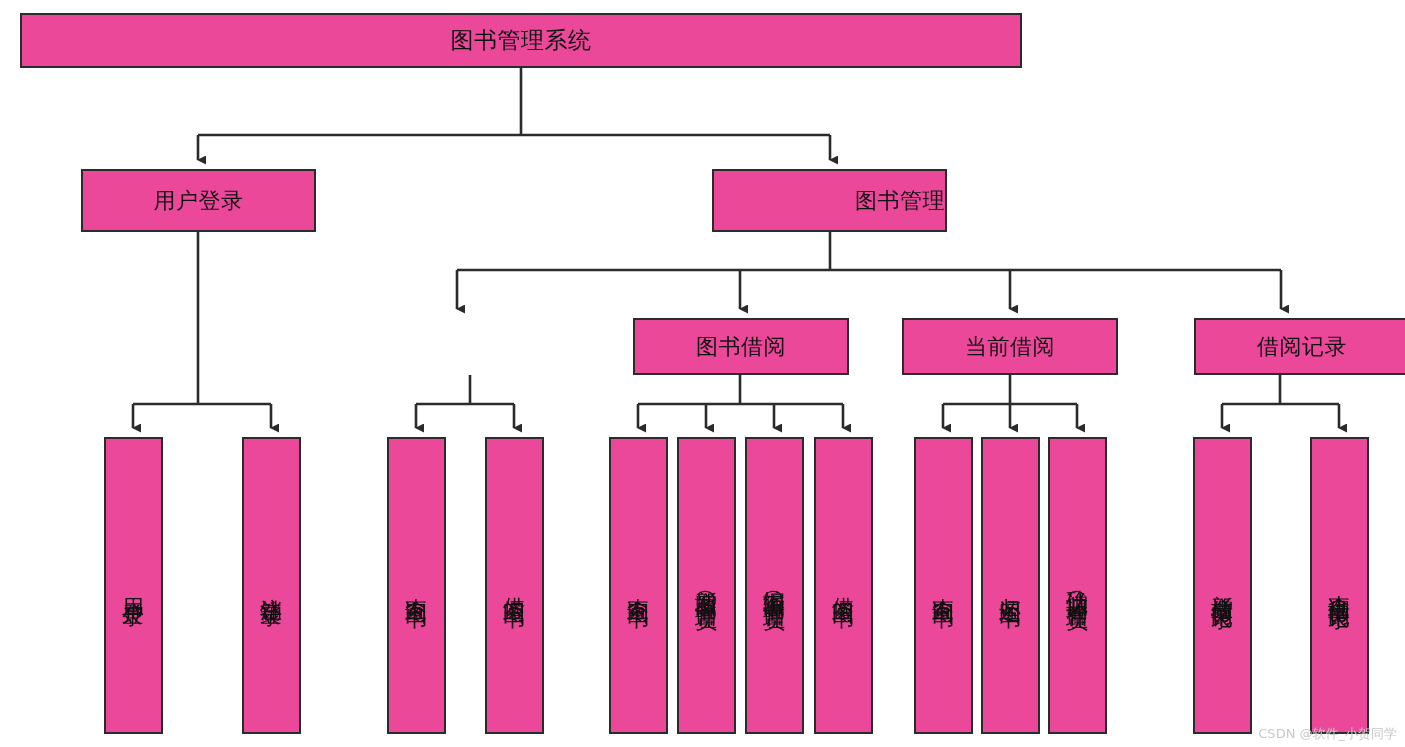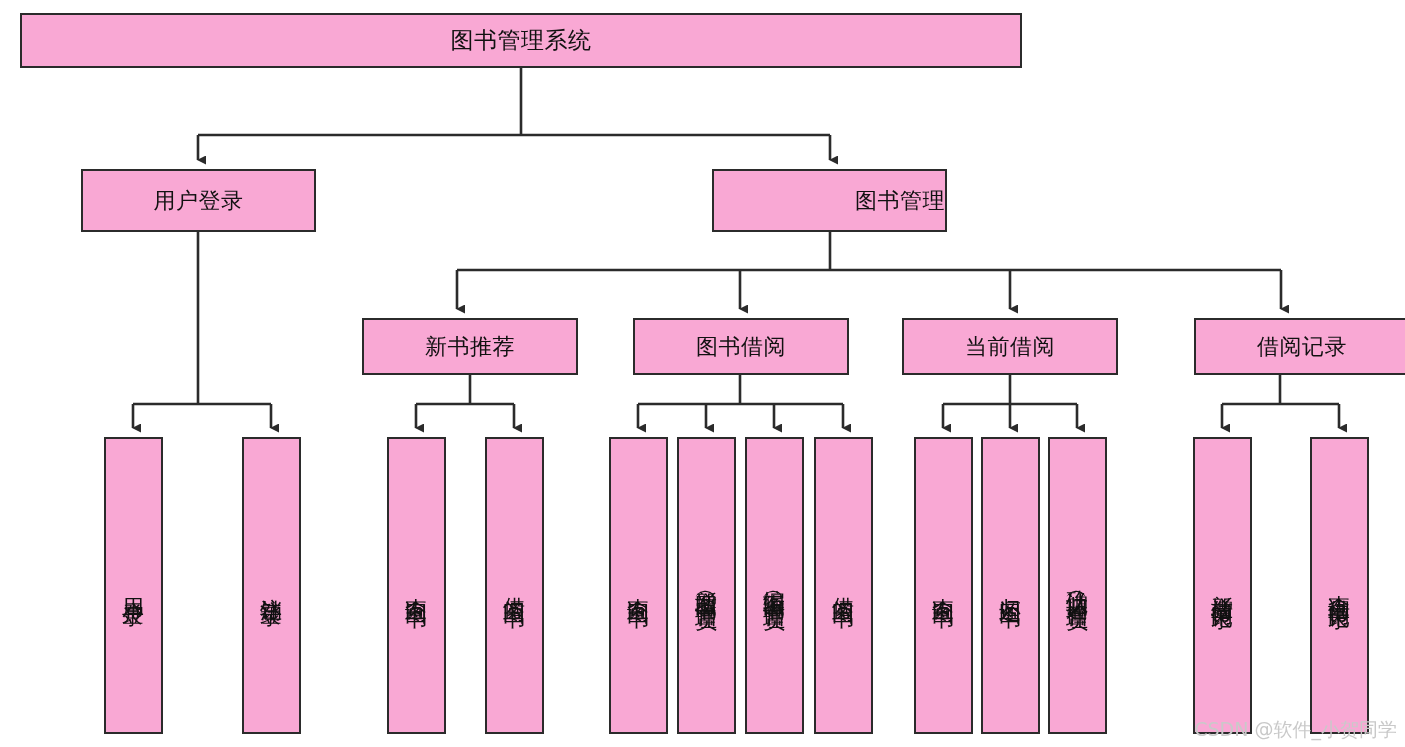--- a/index.html
+++ b/index.html
@@ -14,21 +14,21 @@
   #diagram-root{
     position:absolute;left:0;top:0;width:1405px;height:747px;
   }
   svg.edges{
     position:absolute;left:0;top:0;width:1405px;height:747px;
     pointer-events:none;
   }
   .node{
     position:absolute;
     box-sizing:border-box;
-    background:#f9a8d4;
+    background:#ec4899;
     border:2px solid #2b2b2b;
     display:flex;
     align-items:center;
     justify-content:center;
     color:#111111;
     z-index:2;
   }
   .node .label{
     display:block;
     text-align:center;
@@ -53,21 +53,21 @@
     font-size:22px;
     line-height:1.05;
     letter-spacing:3px;
     white-space:nowrap;
     max-height:282px;
   }
   .watermark{
     position:absolute;
     right:8px;
     bottom:4px;
-    font-size:19px;
+    font-size:13px;
     color:#c9c9c9;
     z-index:5;
     white-space:nowrap;
     font-family:"DejaVu Sans","Liberation Sans",sans-serif;
   }
 </style>
 </head>
 <body>
 
 <div id="diagram-root">
@@ -126,23 +126,20 @@
     <span class="label">图书管理系统</span>
   </div>
 
   <div class="node horiz" style="left:81px;top:169px;width:235px;height:63px;">
     <span class="label">用户登录</span>
   </div>
   <div class="node horiz" style="left:712px;top:169px;width:235px;height:63px;justify-content:flex-end;">
     <span class="label">图书管理</span>
   </div>
 
-  <div class="node horiz" style="left:362px;top:318px;width:216px;height:57px;">
-    <span class="label">新书推荐</span>
-  </div>
   <div class="node horiz" style="left:902px;top:318px;width:216px;height:57px;">
     <span class="label">当前借阅</span>
   </div>
   <div class="node horiz" style="left:633px;top:318px;width:216px;height:57px;">
     <span class="label">图书借阅</span>
   </div>
   <div class="node horiz" style="left:1172px;top:318px;width:216px;height:57px;margin-left:22px;">
     <span class="label">借阅记录</span>
   </div>
 

